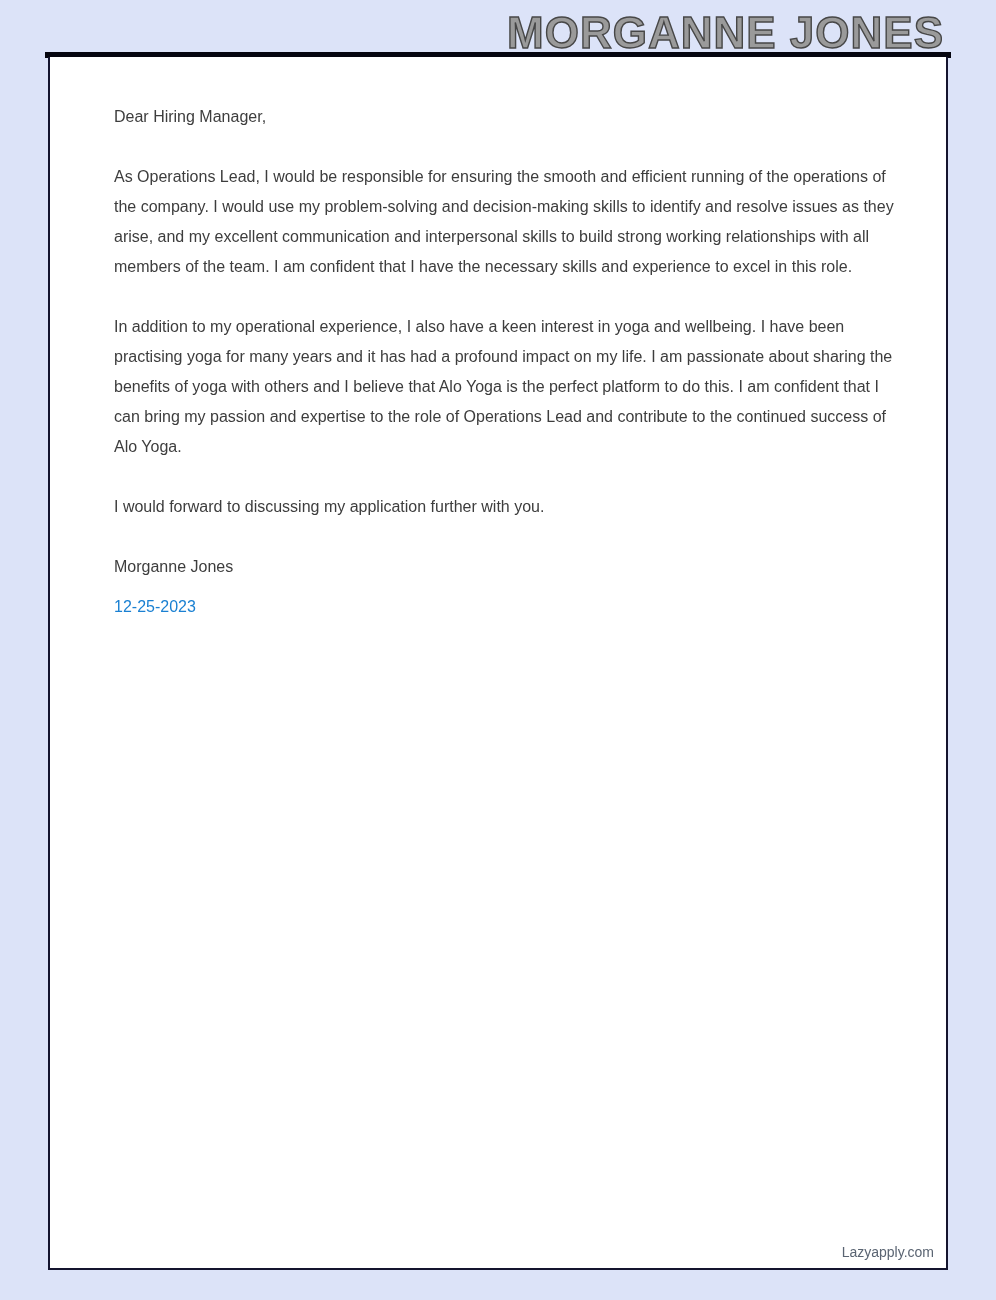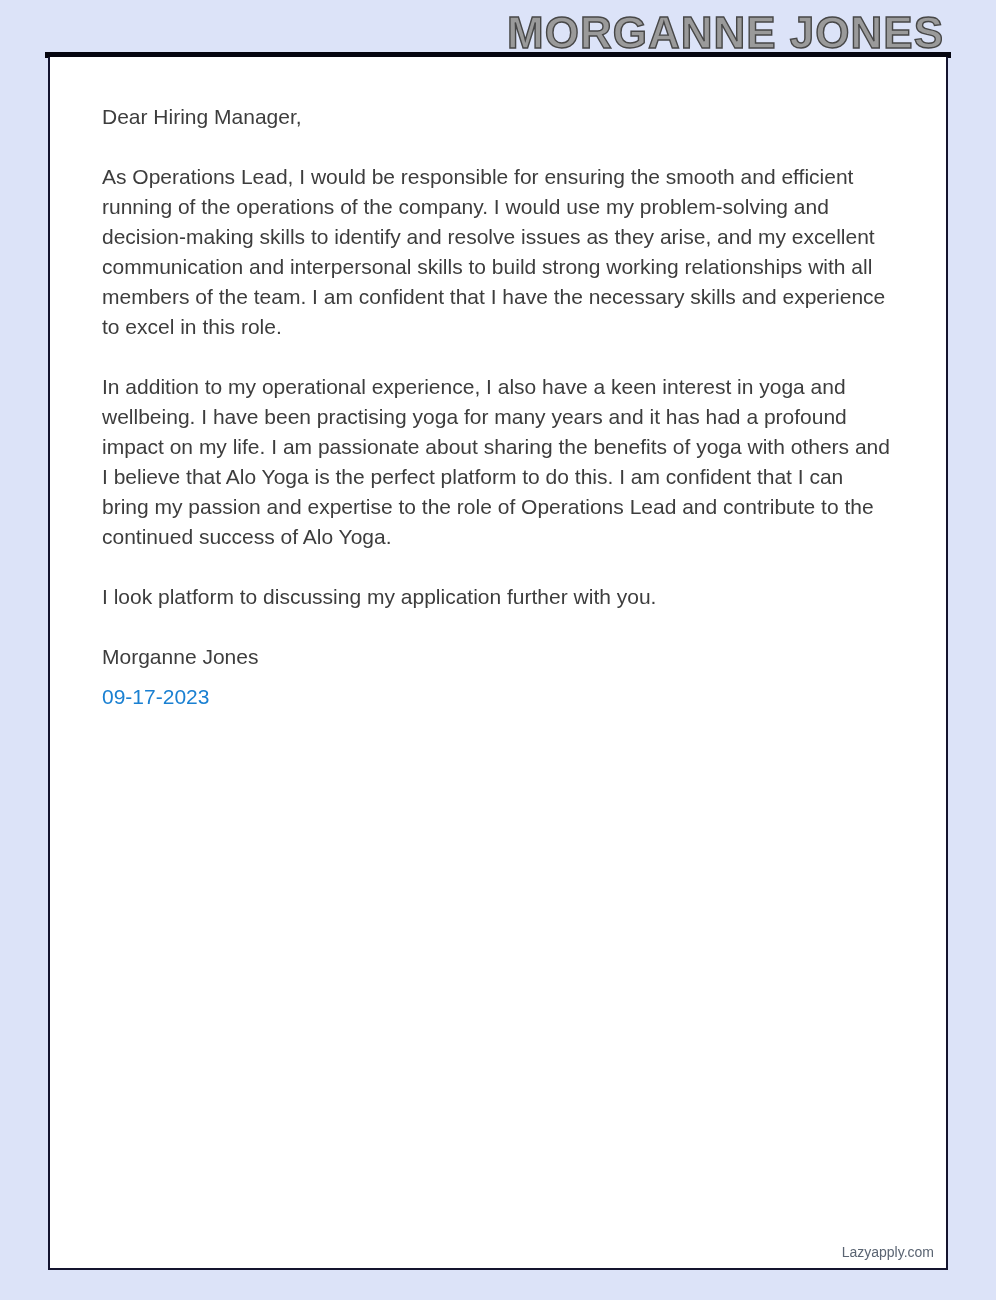--- a/index.html
+++ b/index.html
@@ -43,24 +43,24 @@
     background: #ffffff;
     border: 2px solid #14142e;
     border-top: none;
   }
 
   .letter {
     padding: 45px 52px 0 52px;
   }
 
   .letter p {
-    font-size: 21px;
+    font-size: 16px;
     line-height: 30px;
     color: #3d3d3d;
-    margin: 0 0 30px 0;
+    margin: 0 0 30px 12px;
   }
 
   .letter p.signature {
     margin-bottom: 10px;
   }
 
   .letter p.date {
     color: #1a80d2;
     margin-bottom: 0;
   }
@@ -82,22 +82,22 @@
 
 <div class="page">
   <div class="letter">
     <p>Dear Hiring Manager,</p>
 
 
     <p>As Operations Lead, I would be responsible for ensuring the smooth and efficient running of the operations of the company. I would use my problem-solving and decision-making skills to identify and resolve issues as they arise, and my excellent communication and interpersonal skills to build strong working relationships with all members of the team. I am confident that I have the necessary skills and experience to excel in this role.</p>
 
     <p>In addition to my operational experience, I also have a keen interest in yoga and wellbeing. I have been practising yoga for many years and it has had a profound impact on my life. I am passionate about sharing the benefits of yoga with others and I believe that Alo Yoga is the perfect platform to do this. I am confident that I can bring my passion and expertise to the role of Operations Lead and contribute to the continued success of Alo Yoga.</p>
 
-    <p>I look platform to discussing my application further with you.</p>
+    <p>I would forward to discussing my application further with you.</p>
 
 
     <p class="signature">Morganne Jones</p>
 
-    <p class="date">09-17-2023</p>
+    <p class="date">12-25-2023</p>
   </div>
 
   <div class="brand-footer">Lazyapply.com</div>
 </div>
 
 </body></html>

